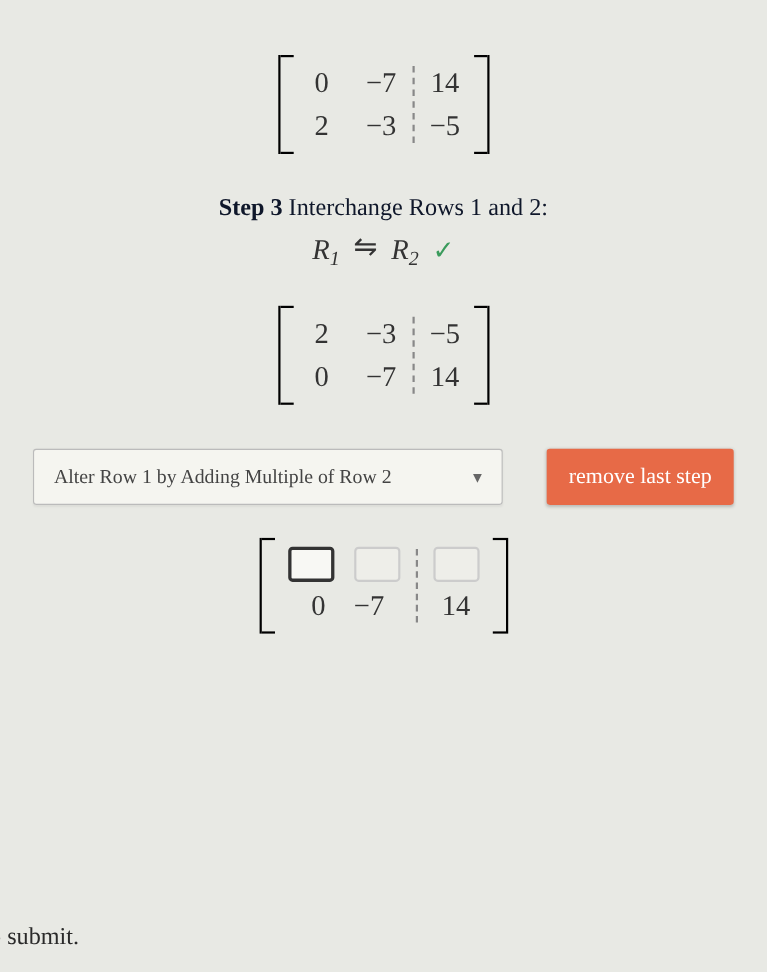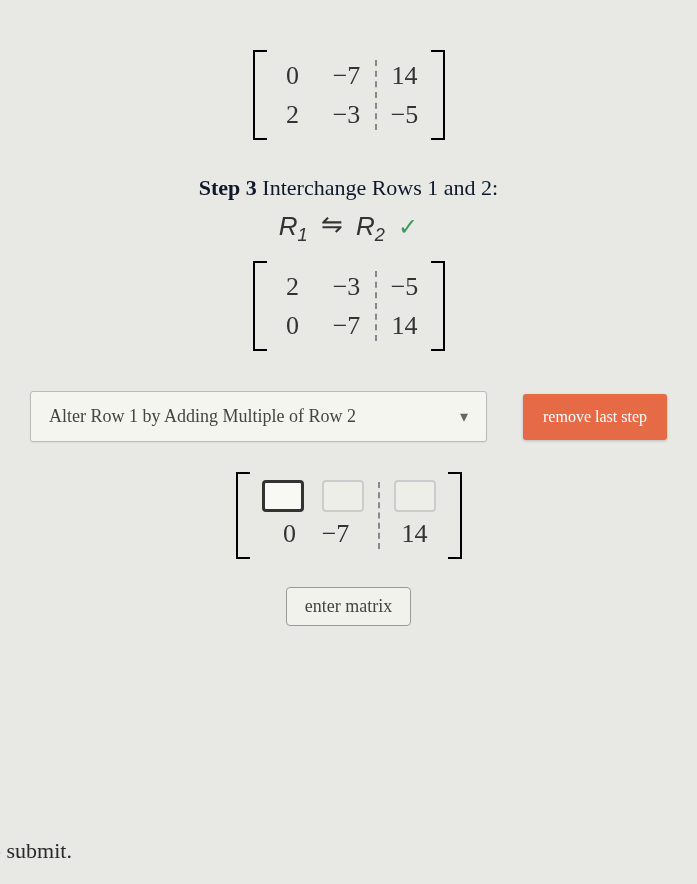--- a/index.html
+++ b/index.html
@@ -74,45 +74,45 @@
     }
     .step-line {
       font-size: 22px;
       margin: 25px 0 10px;
       color: #0f172a;
     }
     .step-bold {
       font-weight: bold;
     }
     .notation {
-      font-family: Liberation Sans, sans-serif;
+      font-family: Liberation Serif, serif;
       font-style: italic;
       font-size: 26px;
-      margin: 8px 0 5px;
+      margin: 8px 0 22px;
     }
     .notation sub {
       font-size: 0.7em;
       vertical-align: sub;
     }
     .arrows {
       font-style: normal;
       display: inline-block;
       margin: 0 6px;
       position: relative;
       top: -2px;
     }
     .check {
       color: #3a9b5c;
       font-style: normal;
       margin-left: 6px;
       font-size: 24px;
     }
     .controls-row {
       display: flex;
-      gap: 36px;
+      gap: 20px;
       align-items: center;
       margin: 30px 0 20px;
     }
     .dropdown {
       flex: 1;
       background: #f5f5f0;
       border: 1px solid #bbb;
       border-radius: 3px;
       padding: 14px 18px;
       display: flex;
@@ -125,24 +125,25 @@
     .chevron {
       font-size: 16px;
       color: #666;
     }
     .remove-btn {
       background: #e76a47;
       color: #fff;
       border: none;
       border-radius: 3px;
       padding: 14px 20px;
-      font-size: 16px;
+      font-size: 20px;
       font-family: inherit;
       cursor: pointer;
       box-shadow: 0 1px 3px rgba(0,0,0,0.2);
+      margin-left: 20px;
     }
     .input-matrix .cell-input {
       width: 42px;
       height: 32px;
       border: 2px solid #333;
       border-radius: 4px;
       background: #f8f8f4;
       display: inline-block;
       margin: 2px;
     }
@@ -277,19 +278,16 @@
           <div class="matrix-row">
             <span class="cell-input faded"></span>
           </div>
           <div class="matrix-row">
             <span class="cell">14</span>
           </div>
         </div>
       </div>
       <div class="bracket-right"></div>
     </div>
-    <div>
-      <button class="enter-btn">enter matrix</button>
-    </div>
   </div>
 
   <div class="submit-text">o submit.</div>
 </div>
 
 </body></html>

